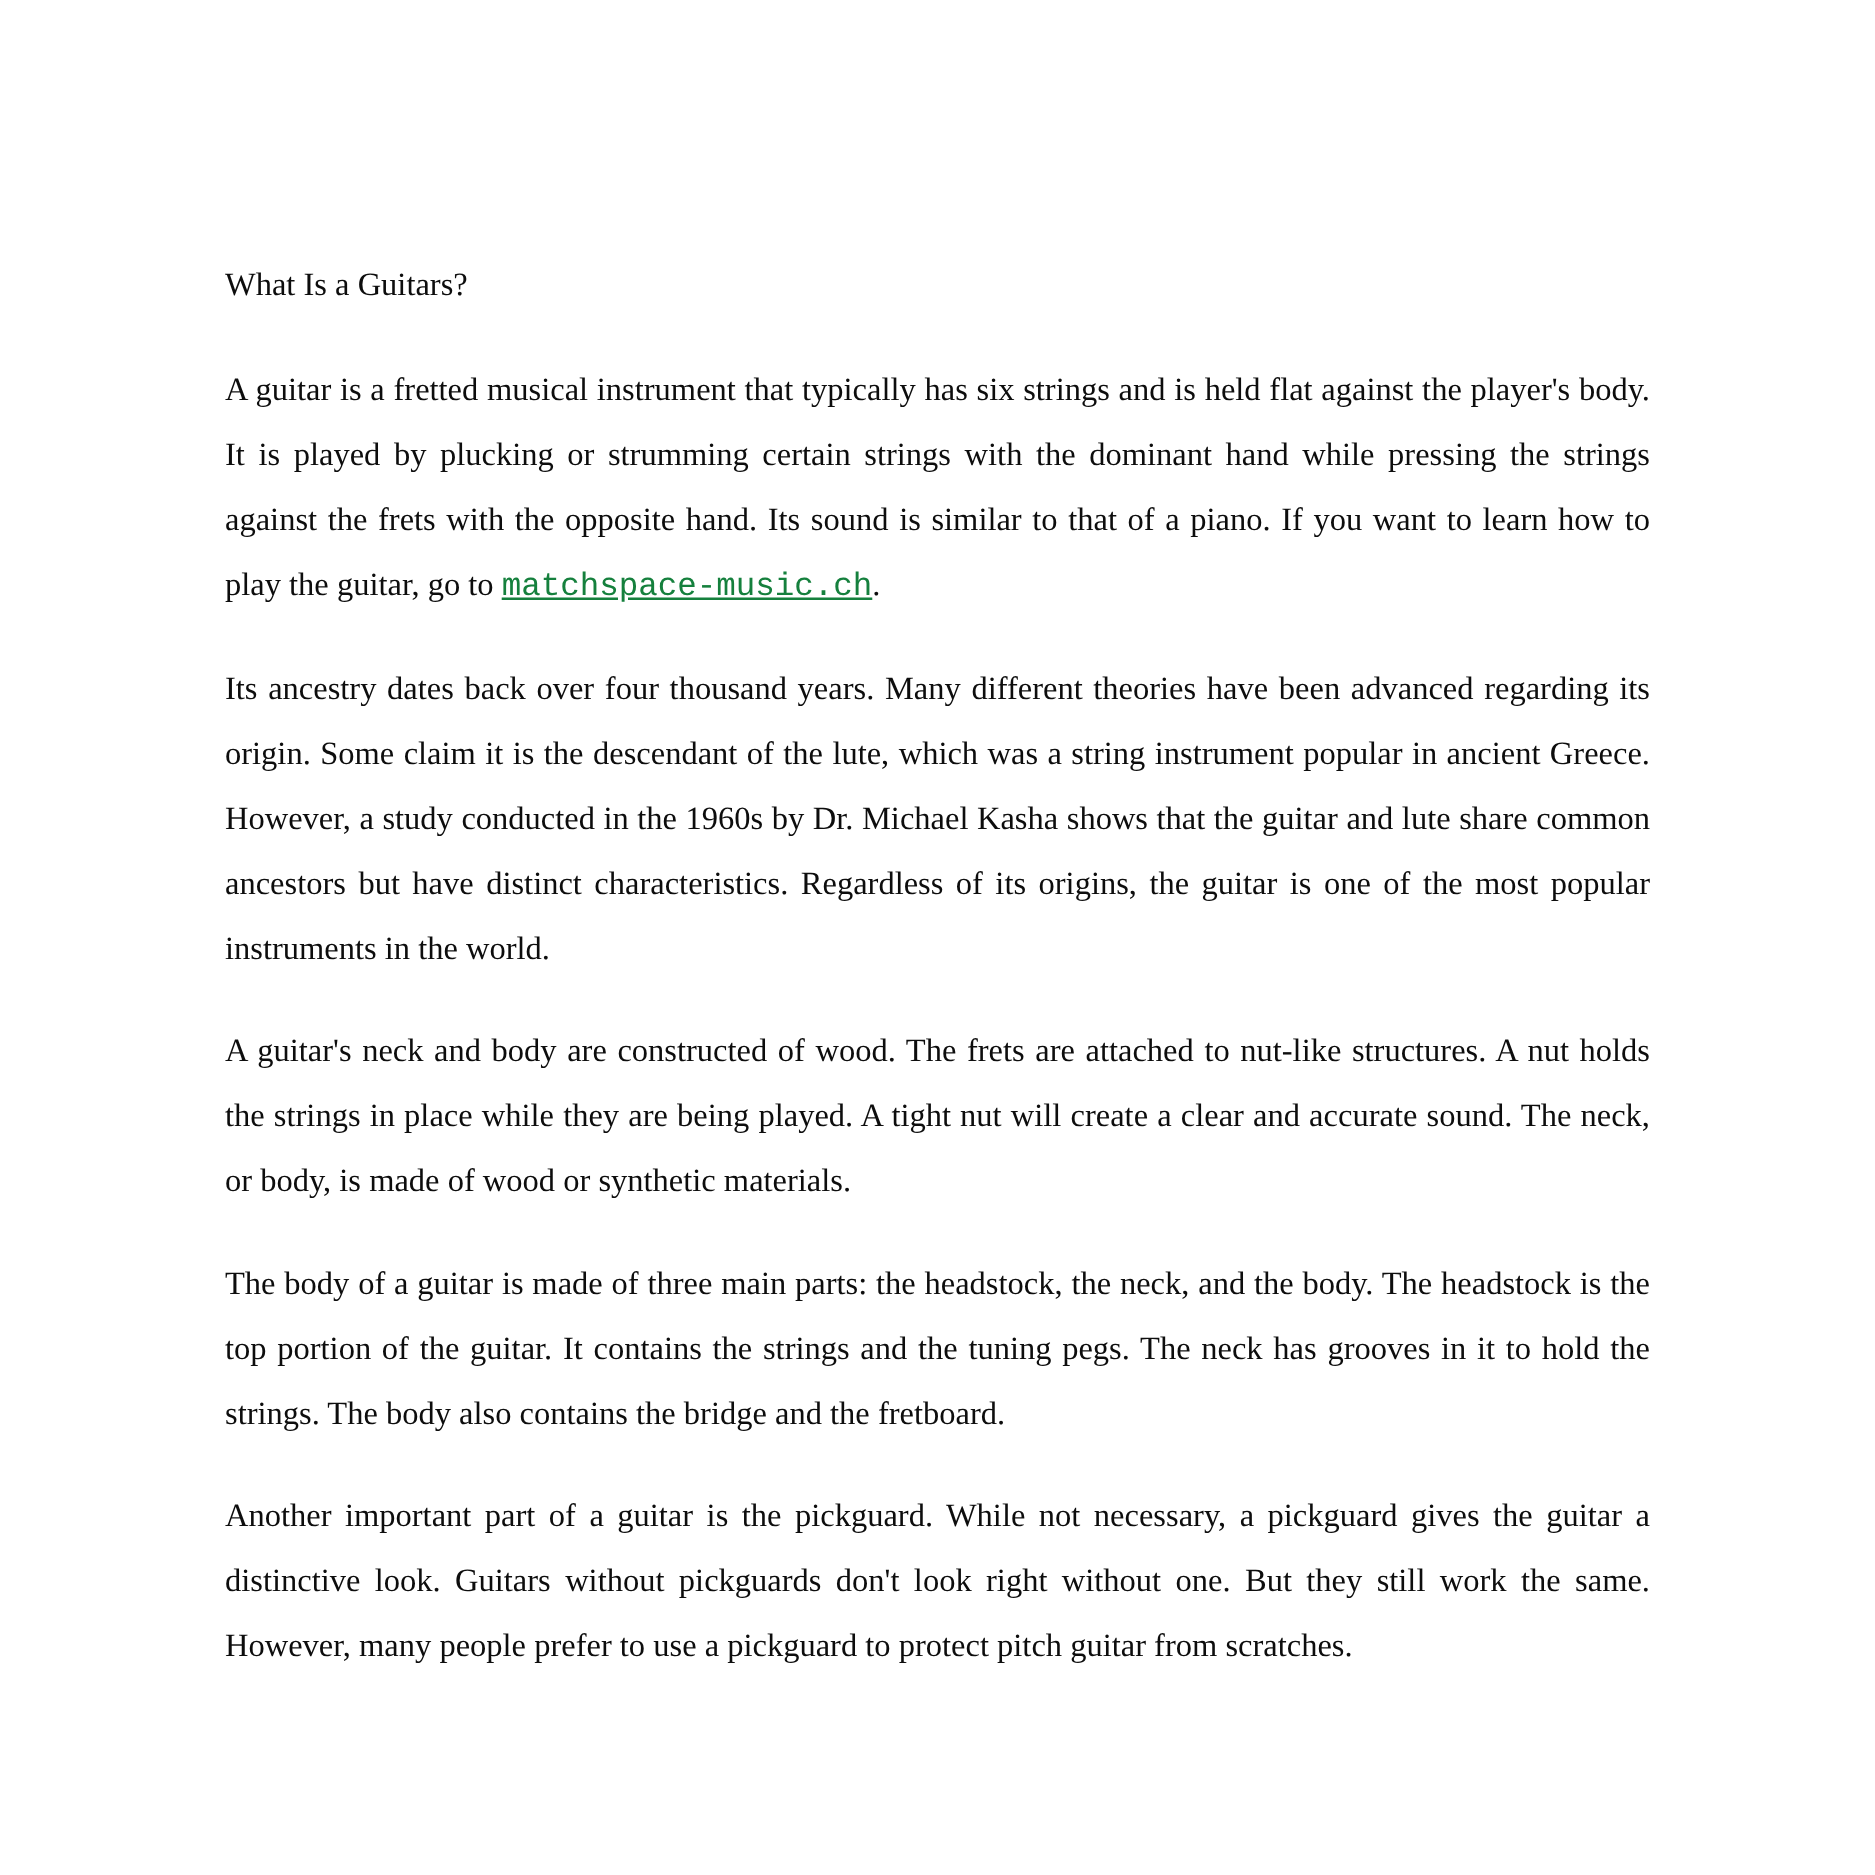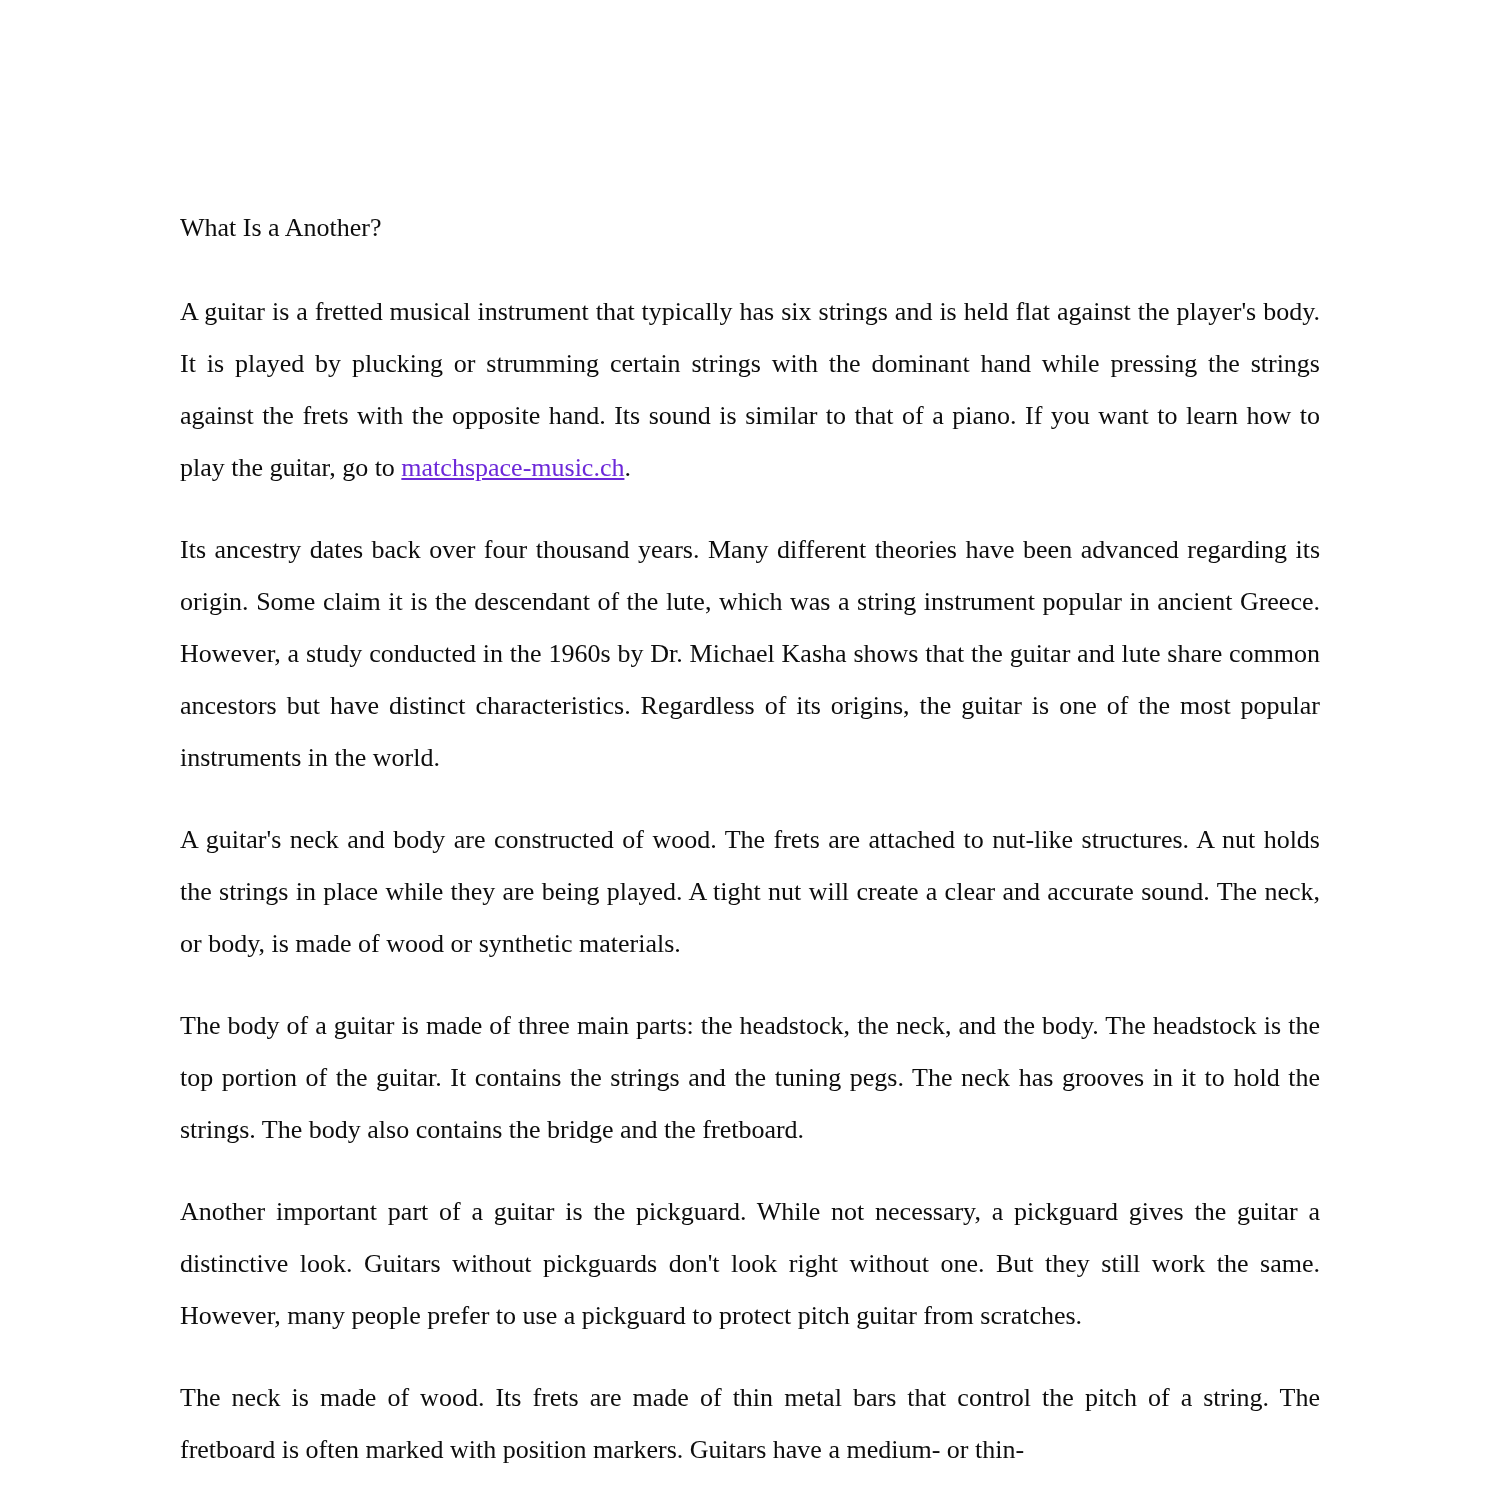--- a/index.html
+++ b/index.html
@@ -44,40 +44,40 @@
     margin: 0 0 30px 0;
     text-align: justify;
     text-justify: inter-word;
     color: #0d0d0d;
     hyphens: none;
   }
   p.para:last-child {
     margin-bottom: 0;
   }
   a.inline-link {
-    color: #6d28d9;
+    color: #15803d;
     text-decoration: underline;
+    font-family: Liberation Mono, monospace;
   }
 </style>
 </head>
 <body>
 
 <div class="page">
 
   <div class="content">
 
-    <p class="doc-title"><span>What Is a Another?</span></p>
+    <p class="doc-title"><span>What Is a Guitars?</span></p>
 
     <p class="para"><span>A guitar is a fretted musical instrument that typically has six strings and is held flat against the player's body. It is played by plucking or strumming certain strings with the dominant hand while pressing the strings against the frets with the opposite hand. Its sound is similar to that of a piano. If you want to learn how to play the guitar, go to </span><a class="inline-link" href="#">matchspace-music.ch</a><span>.</span></p>
 
     <p class="para">Its ancestry dates back over four thousand years. Many different theories have been advanced regarding its origin. Some claim it is the descendant of the lute, which was a string instrument popular in ancient Greece. However, a study conducted in the 1960s by Dr. Michael Kasha shows that the guitar and lute share common ancestors but have distinct characteristics. Regardless of its origins, the guitar is one of the most popular instruments in the world.</p>
 
     <p class="para">A guitar's neck and body are constructed of wood. The frets are attached to nut-like structures. A nut holds the strings in place while they are being played. A tight nut will create a clear and accurate sound. The neck, or body, is made of wood or synthetic materials.</p>
 
     <p class="para">The body of a guitar is made of three main parts: the headstock, the neck, and the body. The headstock is the top portion of the guitar. It contains the strings and the tuning pegs. The neck has grooves in it to hold the strings. The body also contains the bridge and the fretboard.</p>
 
     <p class="para">Another important part of a guitar is the pickguard. While not necessary, a pickguard gives the guitar a distinctive look. Guitars without pickguards don't look right without one. But they still work the same. However, many people prefer to use a pickguard to protect pitch guitar from scratches.</p>
 
-    <p class="para">The neck is made of wood. Its frets are made of thin metal bars that control the pitch of a string. The fretboard is often marked with position markers. Guitars have a medium- or thin-</p>
 
   </div>
 
 </div>
 
 </body></html>

